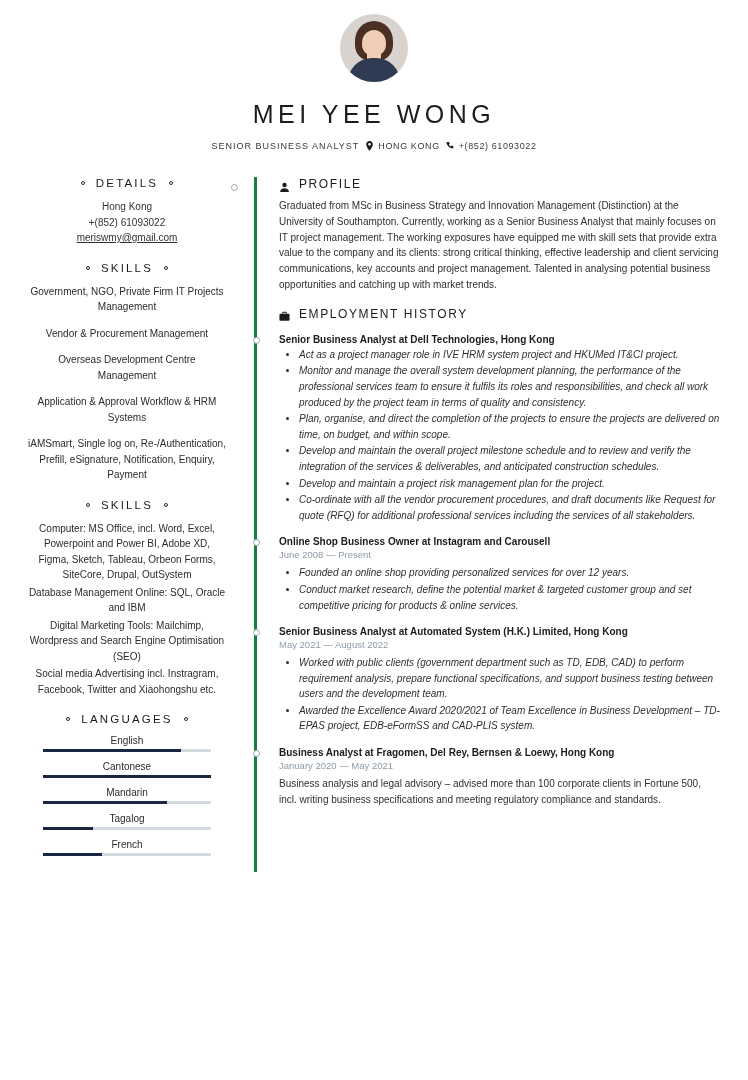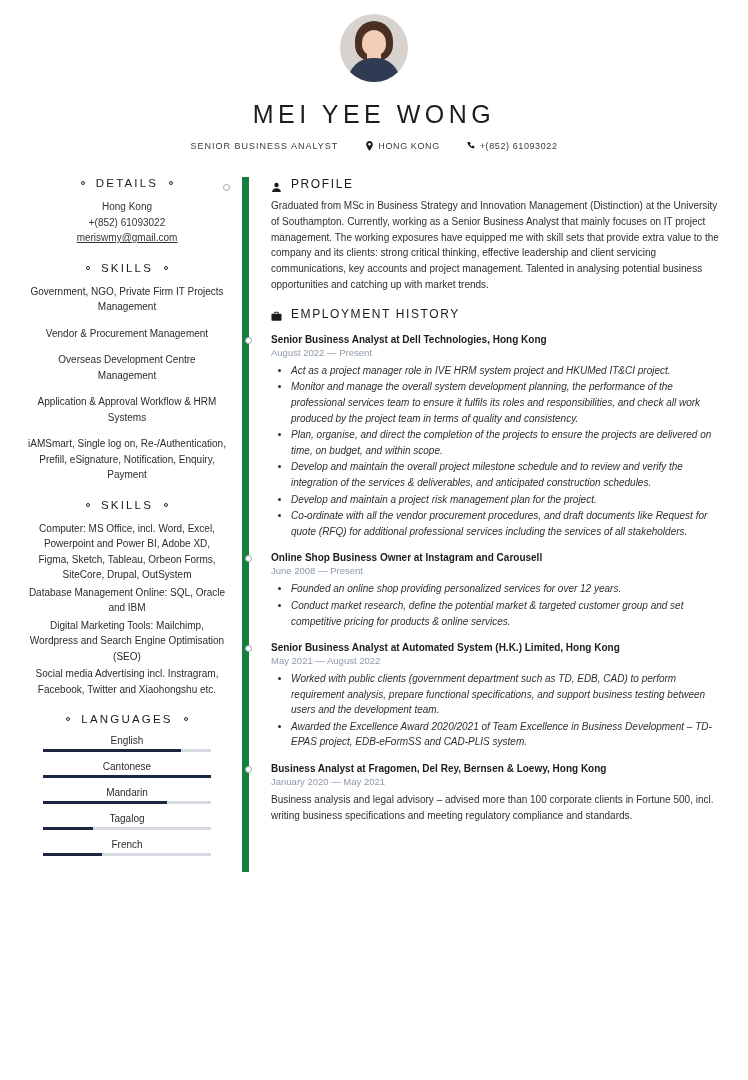--- a/index.html
+++ b/index.html
@@ -70,38 +70,39 @@
     margin: 18px 0 0 0;
   }
   .contact-line {
     margin-top: 12px;
     font-size: 9px;
     letter-spacing: 0.6px;
     color: #3a3a3a;
     display: flex;
     justify-content: center;
     align-items: center;
-    gap: 27px;
+    gap: 6px;
   }
   .contact-line .chip { display: inline-flex; align-items: center; gap: 4px; }
   .contact-line .role { letter-spacing: 1px; }
   .pin-ic, .phone-ic { width: 9px; height: 10px; display: inline-block; }
 
   
   .cols { display: flex; margin-top: 26px; }
   .left {
     width: 214px;
     padding-right: 16px;
     text-align: center;
   }
   .right {
     flex: 1;
     padding-left: 22px;
     position: relative;
-    border-left: 7px solid #15803d;
+    border-left: 3px solid #15803d;
+    margin-left: 12px;
   }
 
   .sec-title {
     font-size: 11.5px;
     letter-spacing: 2.2px;
     color: #1c1c1c;
     font-weight: 400;
     margin: 0 0 10px 0;
     display: flex;
     align-items: center;
@@ -351,21 +352,20 @@
               <rect x="0.5" y="3" width="11" height="7.5" rx="1" fill="#1c1c1c"></rect>
               <path d="M4 3V2.2c0-.5.4-.9.9-.9h2.2c.5 0 .9.4.9.9V3" fill="none" stroke="#1c1c1c" stroke-width="1.1"></path>
             </svg>
         </span>
         <span class="r-title">EMPLOYMENT HISTORY</span>
       </div>
 
       <div class="job">
         <span class="marker"></span>
         <p class="job-title">Senior Business Analyst at Dell Technologies, Hong Kong</p>
-        <p class="job-date">August 2022 — Present</p>
         <ul class="bullets">
           <li>Act as a project manager role in IVE HRM system project and HKUMed IT&amp;CI project.</li>
           <li>Monitor and manage the overall system development planning, the performance of the professional services team to ensure it fulfils its roles and responsibilities, and check all work produced by the project team in terms of quality and consistency.</li>
           <li>Plan, organise, and direct the completion of the projects to ensure the projects are delivered on time, on budget, and within scope.</li>
           <li>Develop and maintain the overall project milestone schedule and to review and verify the integration of the services &amp; deliverables, and anticipated construction schedules.</li>
           <li>Develop and maintain a project risk management plan for the project.</li>
           <li>Co-ordinate with all the vendor procurement procedures, and draft documents like Request for quote (RFQ) for additional professional services including the services of all stakeholders.</li>
         </ul>
       </div>
 

